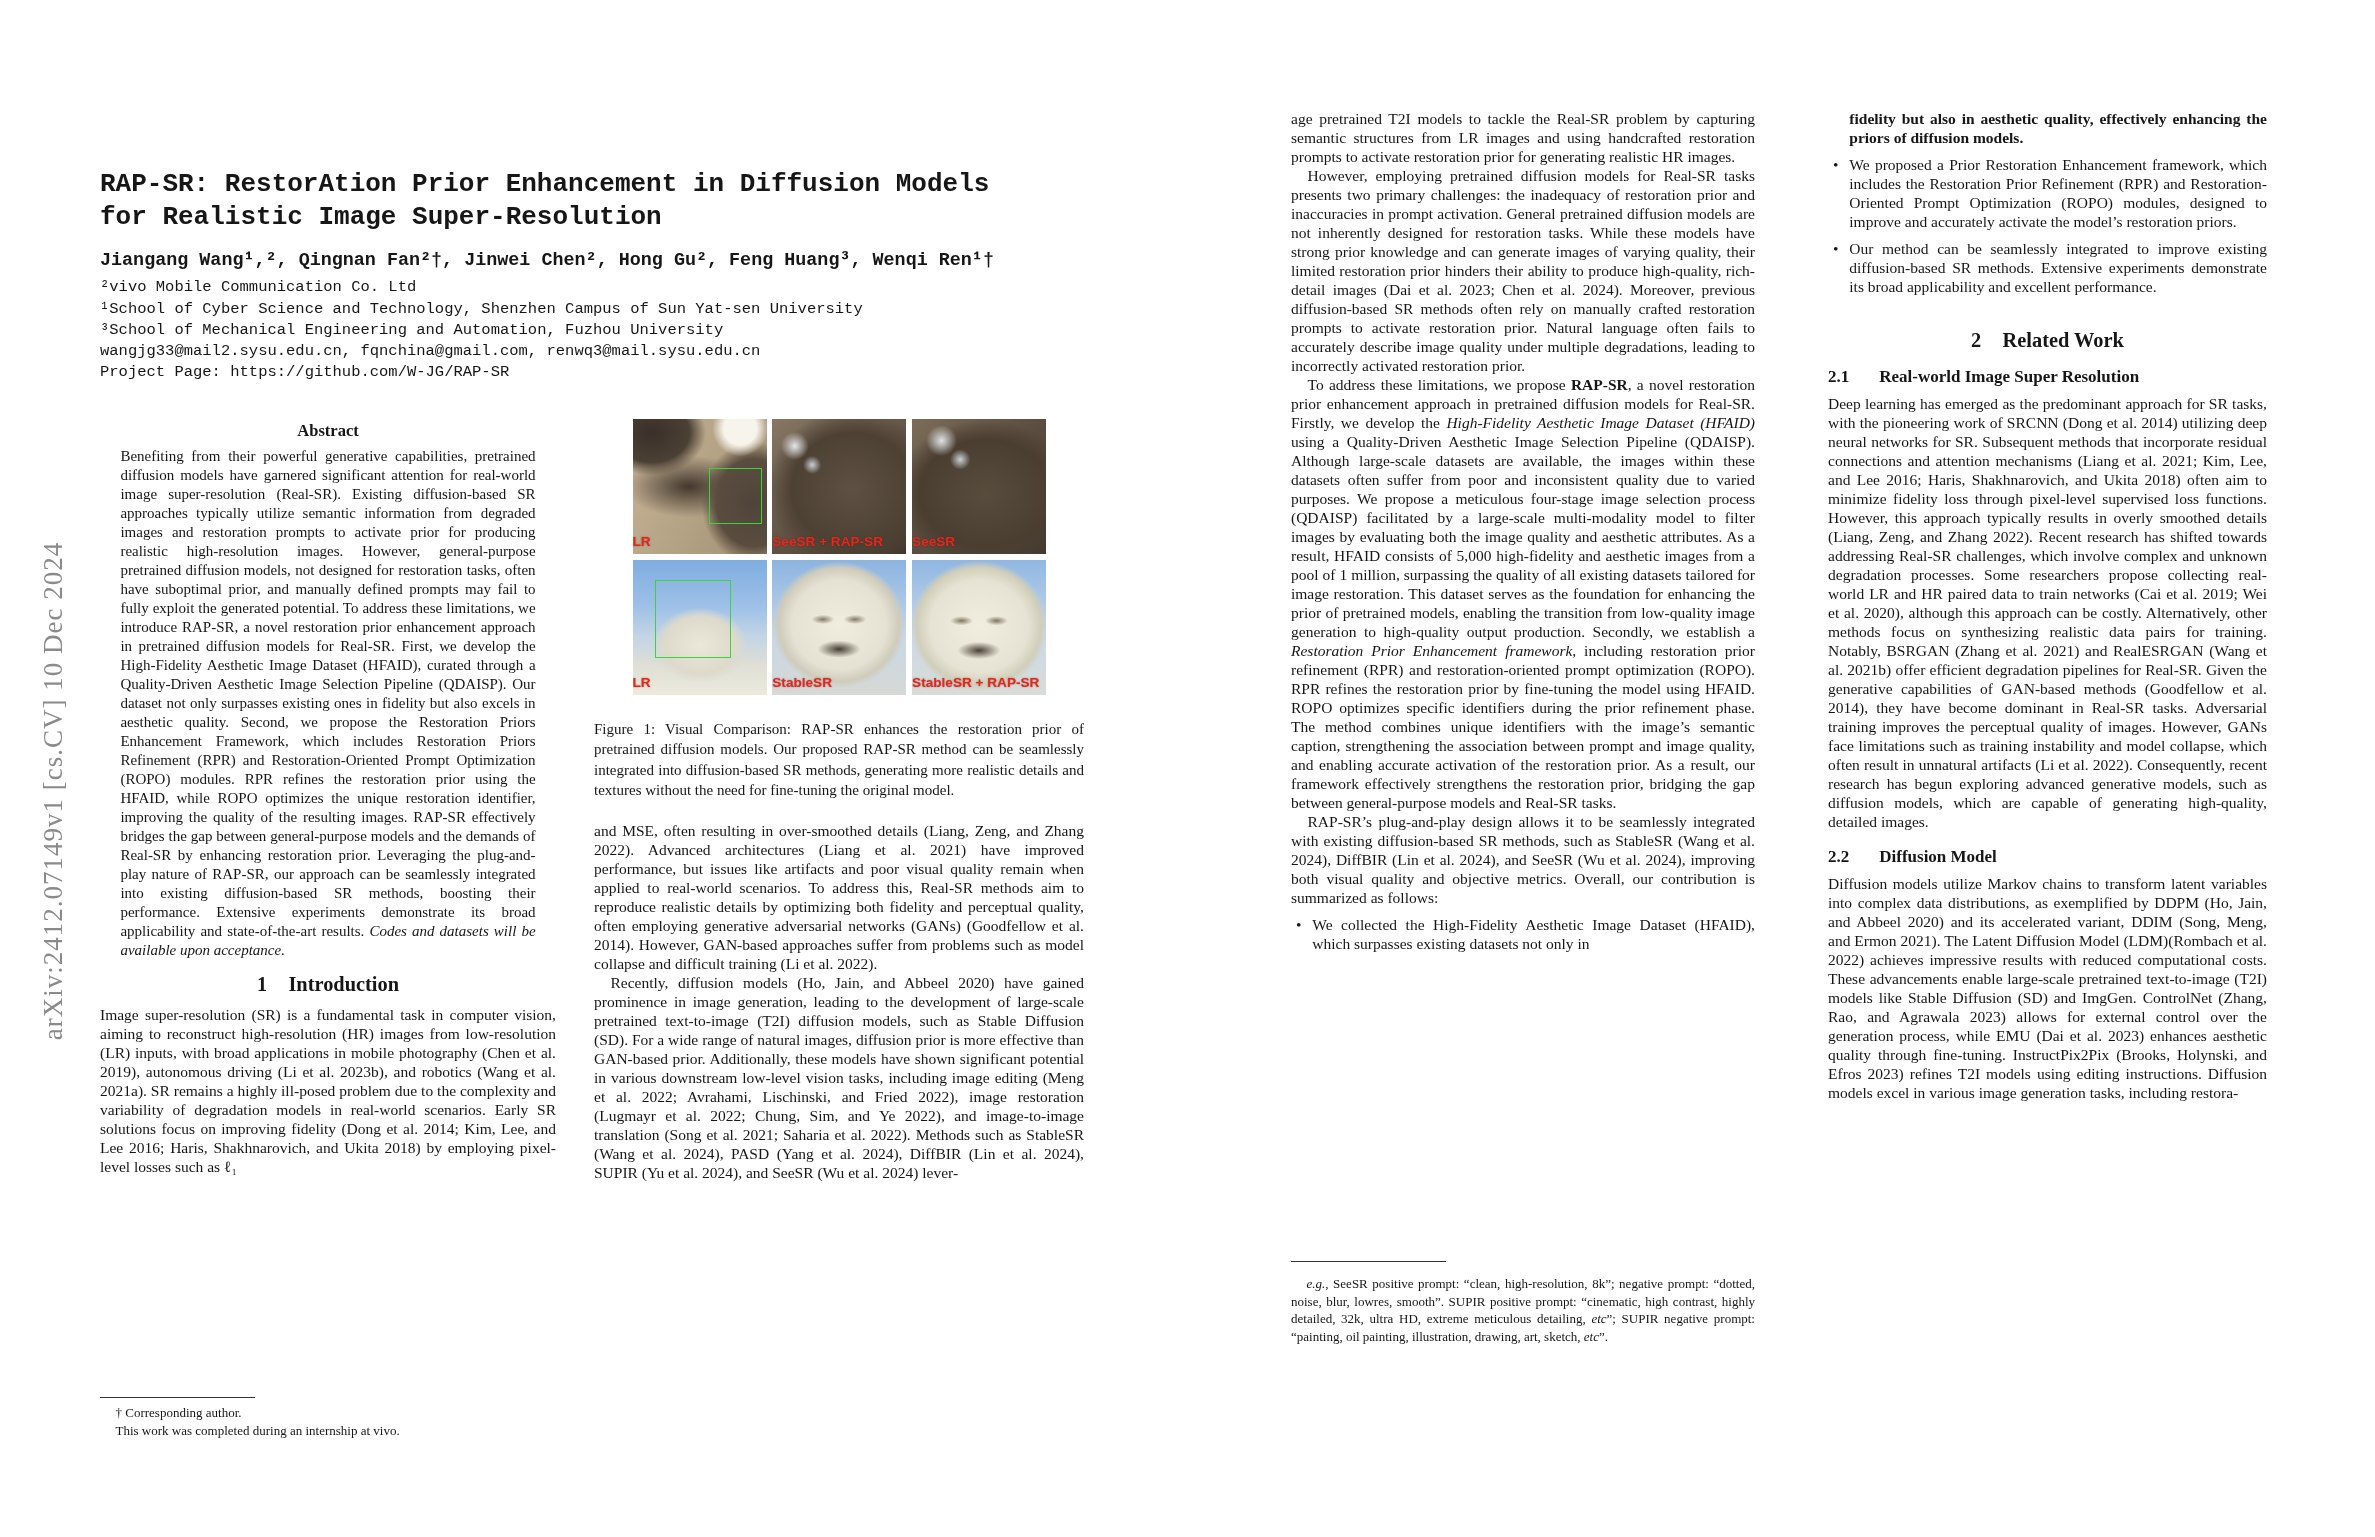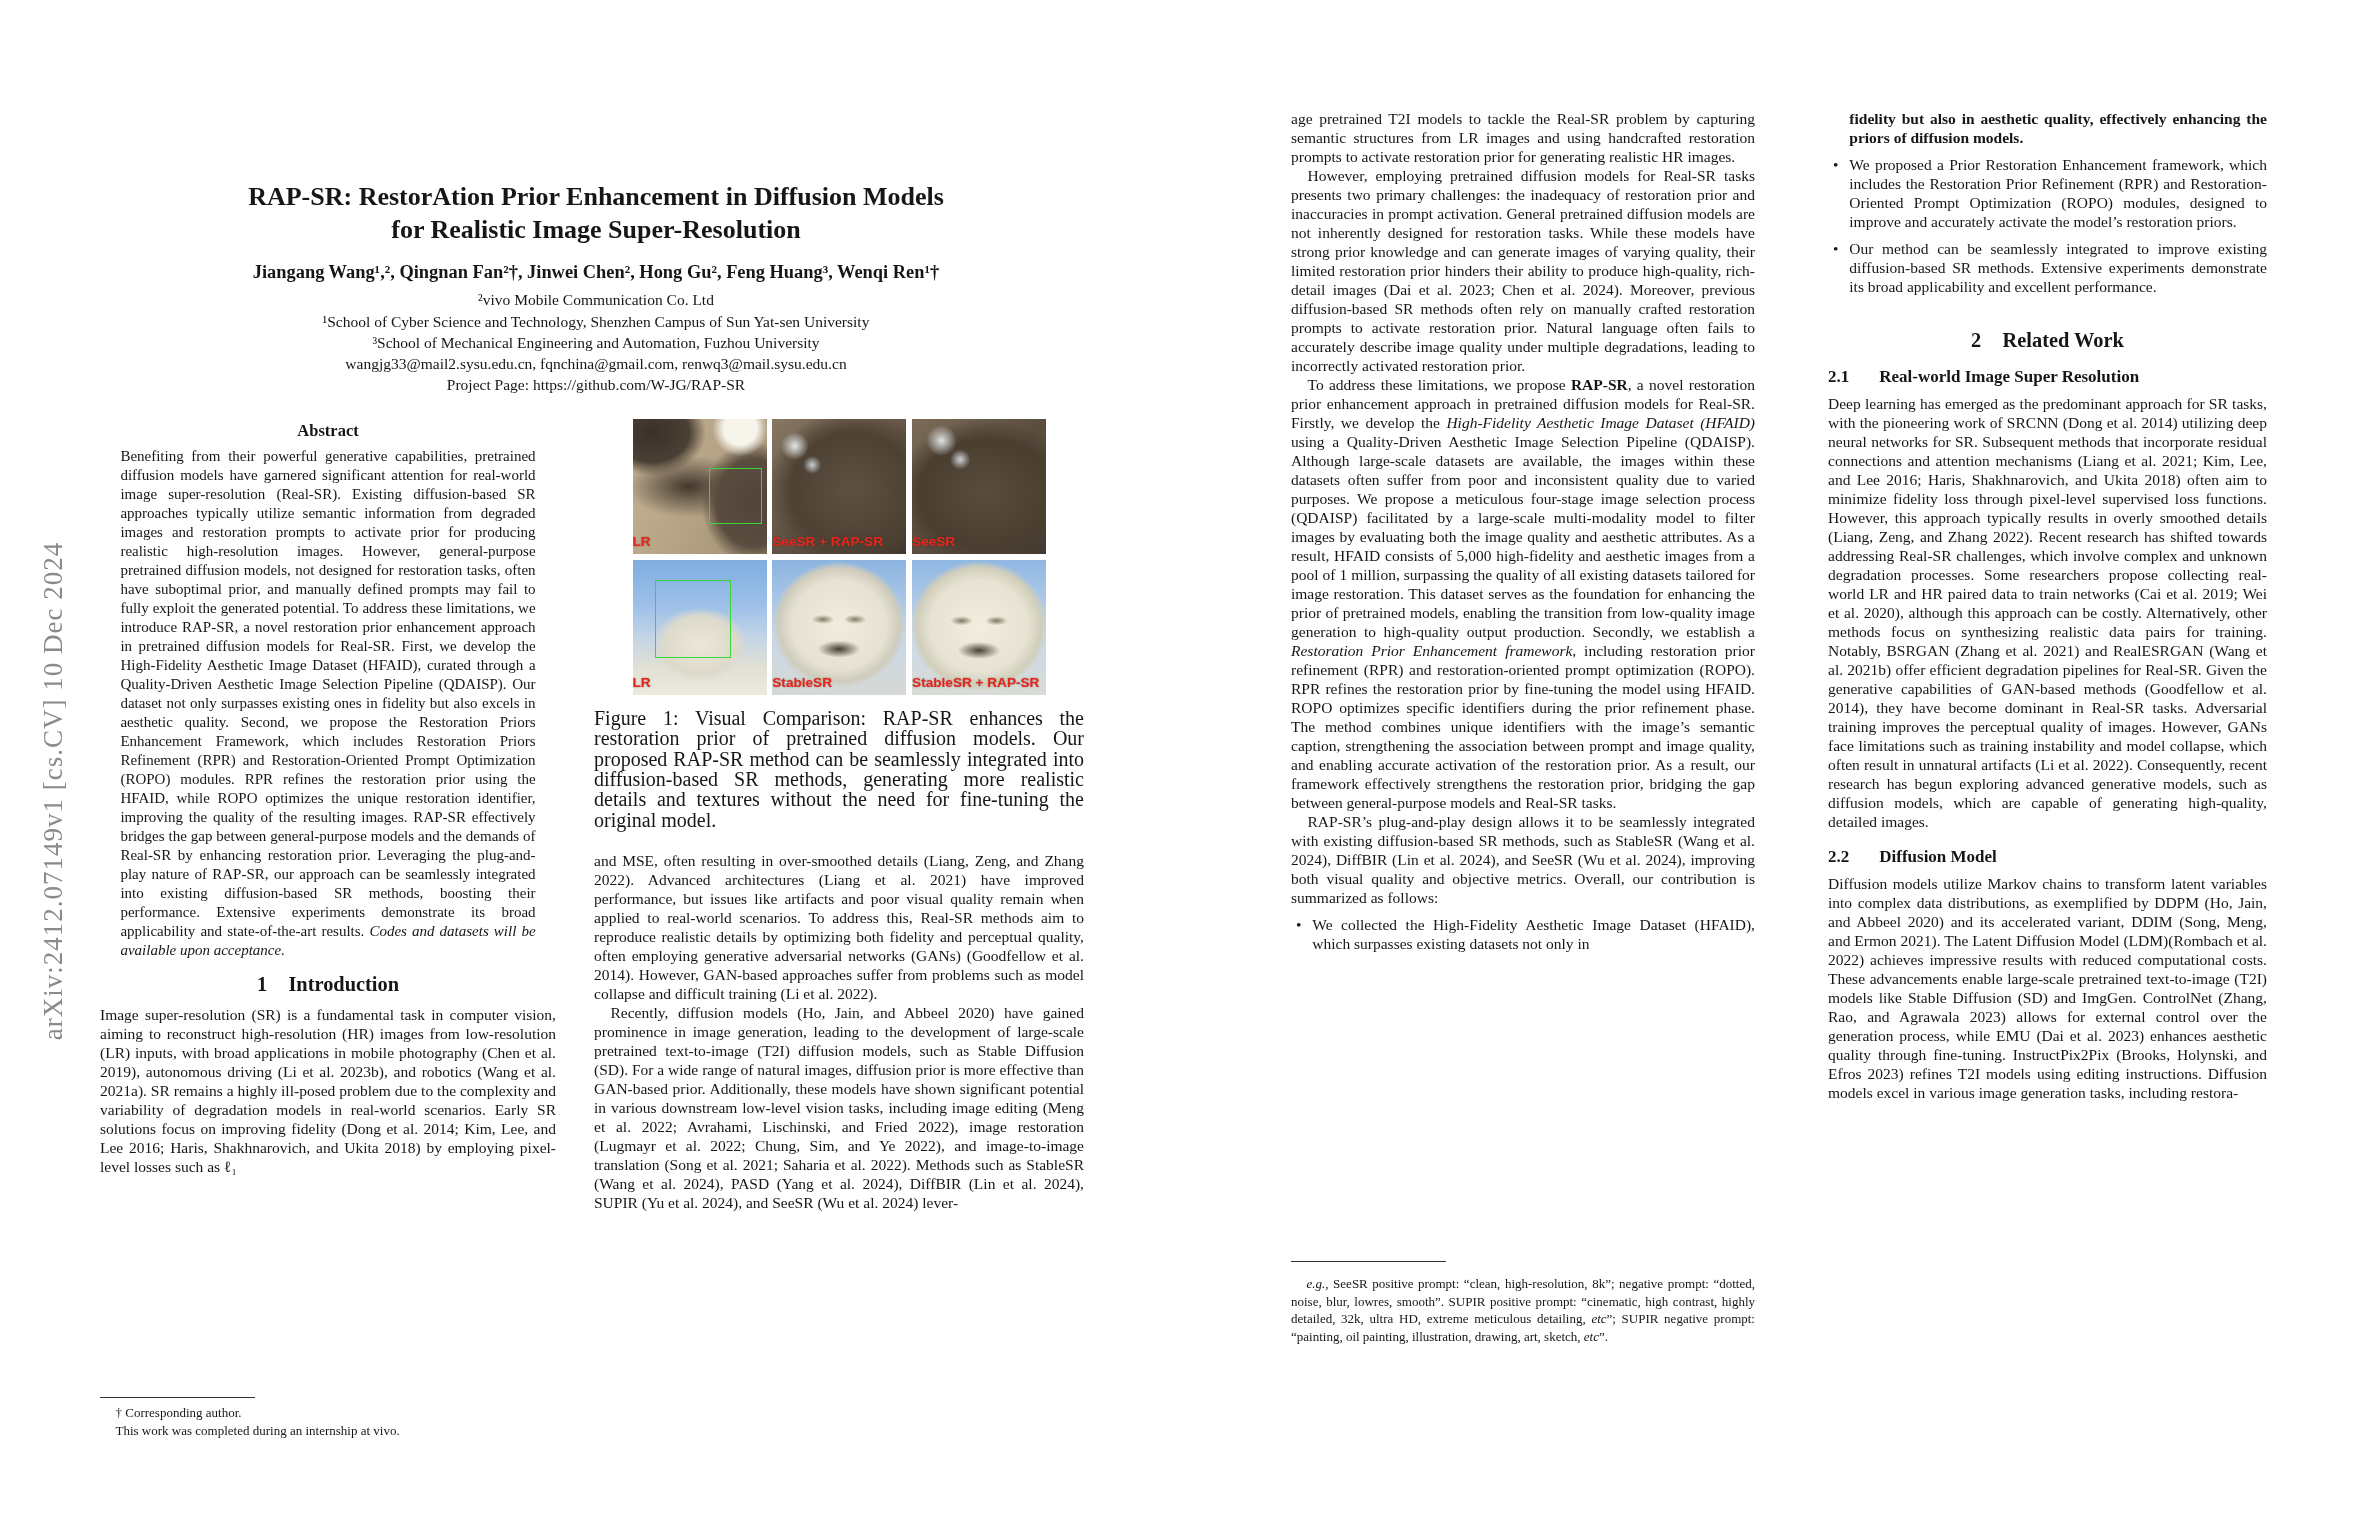--- a/index.html
+++ b/index.html
@@ -8,21 +8,21 @@
     font-family:"Liberation Serif","DejaVu Serif",serif;color:#161616;
     overflow:hidden;
   }
   
   .watermark{
     position:absolute;left:53px;top:791px;
     transform:translate(-50%,-50%) rotate(-90deg);
     white-space:nowrap;color:#8a8a8a;font-size:27px;letter-spacing:1px;
   }
   
-  .header{position:absolute;left:100px;top:180px;width:992px;text-align:center;}
+  .header{position:absolute;left:100px;top:168px;width:992px;font-family:Liberation Mono, monospace;}
   .title{font-size:26px;font-weight:bold;line-height:33px;}
   .authors{margin-top:15.5px;font-size:18.4px;font-weight:bold;}
   .affils{margin-top:6.8px;font-size:15.5px;line-height:21.3px;}
   
   .col{position:absolute;text-align:justify;font-size:15.5px;line-height:19px;}
   .col p{margin:0;}
   p.ind{text-indent:16.5px;}
   #col1{left:100px;top:421px;width:456px;}
   #col2{left:594px;top:419px;width:490px;}
   #col3{left:1291px;top:109px;width:464px;}
@@ -82,21 +82,21 @@
     radial-gradient(ellipse 10% 4% at 38% 44%, #837a66 0%, rgba(131,122,102,0) 85%),
     radial-gradient(ellipse 10% 4% at 62% 44%, #837a66 0%, rgba(131,122,102,0) 85%),
     radial-gradient(ellipse 64% 60% at 50% 48%, #f0edde 0%, #e5e2d3 55%, #cfccbc 70%, rgba(207,204,188,0) 78%),
     linear-gradient(180deg,#8cb4e0 0%,#a9c6e6 30%,#c8d7e8 55%,#d6d9d4 100%);}
   .img-f{background:
     radial-gradient(ellipse 20% 8% at 50% 67%, #4a4136 0%, rgba(74,65,54,0) 80%),
     radial-gradient(ellipse 10% 4% at 37% 45%, #7e755f 0%, rgba(126,117,95,0) 85%),
     radial-gradient(ellipse 10% 4% at 63% 45%, #7e755f 0%, rgba(126,117,95,0) 85%),
     radial-gradient(ellipse 66% 62% at 50% 49%, #f1eee0 0%, #e6e3d4 55%, #d1ceba 70%, rgba(209,206,186,0) 78%),
     linear-gradient(180deg,#90b7e2 0%,#adc9e7 30%,#cbd9e9 55%,#d9dcd6 100%);}
-  .fig-caption{margin-top:13px;font-size:20px;line-height:20.4px;text-align:justify;}
+  .fig-caption{margin-top:24px;font-size:15px;line-height:20.4px;text-align:justify;}
   .col2-body{margin-top:20.4px;}
 </style>
 </head>
 <body>
 
 <div class="watermark">arXiv:2412.07149v1  [cs.CV]  10 Dec 2024</div>
 
 <div class="header">
   <div class="title">
     <div>RAP-SR: RestorAtion Prior Enhancement in Diffusion Models</div>

